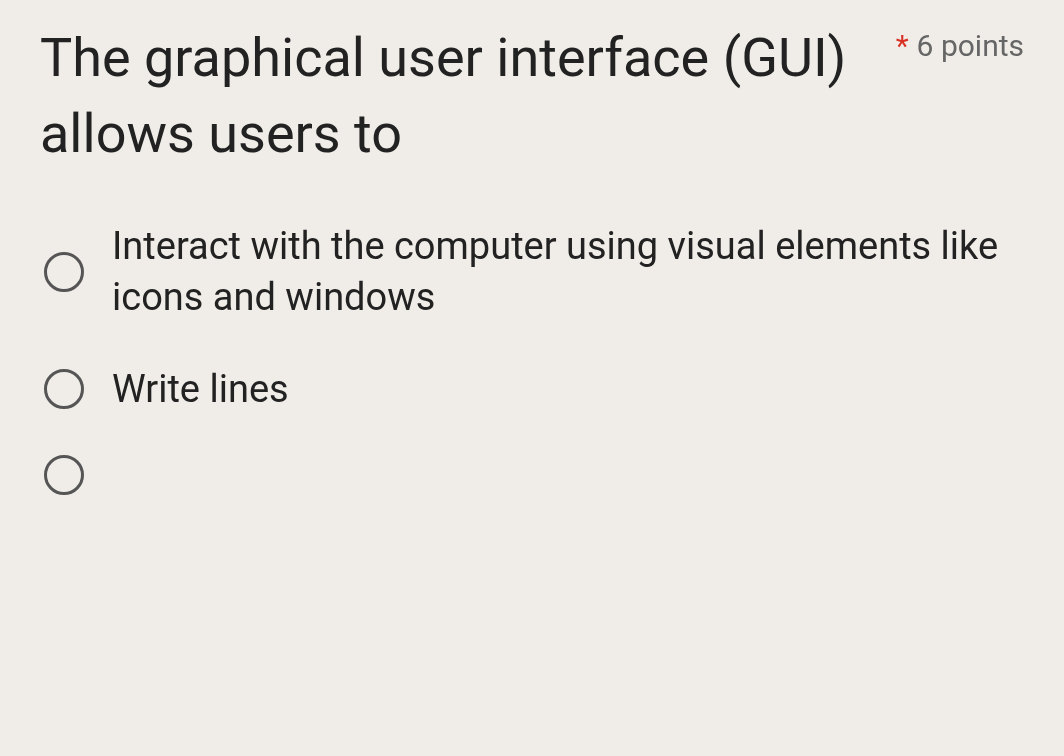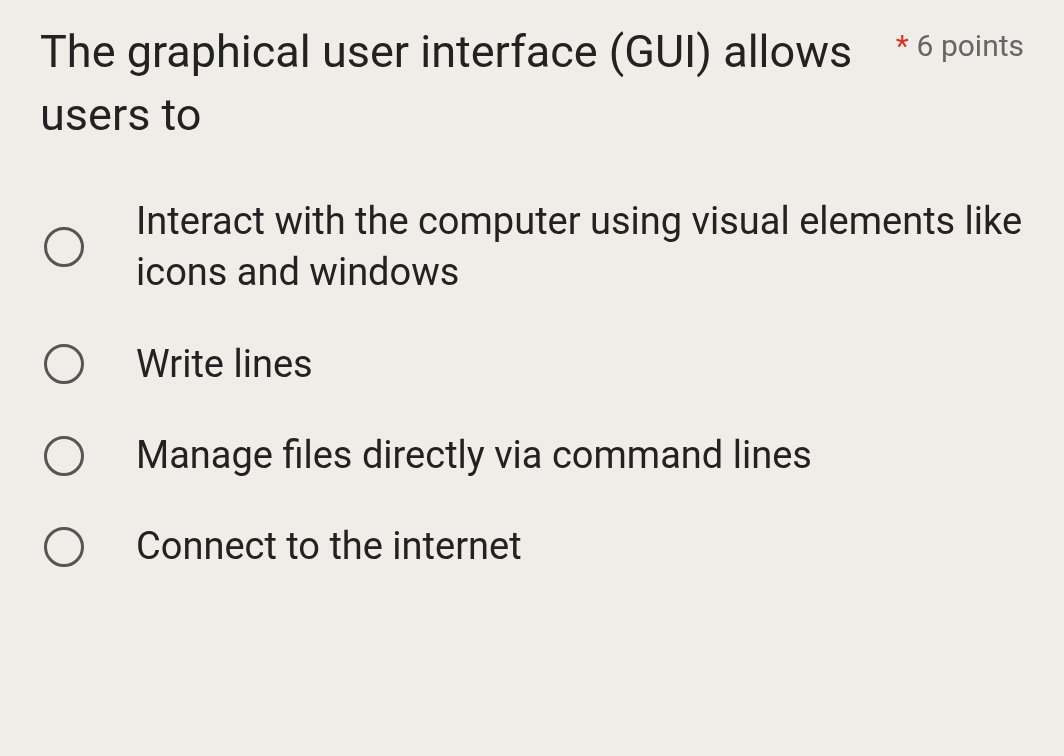--- a/index.html
+++ b/index.html
@@ -11,21 +11,21 @@
       padding: 20px 40px;
       color: #212121;
     }
     .question-header {
       display: flex;
       justify-content: space-between;
       align-items: flex-start;
       margin-bottom: 50px;
     }
     .question-text {
-      font-size: 45px;
+      font-size: 54px;
       line-height: 1.4;
       flex: 1;
       padding-right: 20px;
       color: #222;
     }
     .points-wrap {
       display: flex;
       align-items: baseline;
       white-space: nowrap;
       font-size: 30px;
@@ -39,21 +39,21 @@
     }
     .options {
       display: flex;
       flex-direction: column;
       gap: 40px;
       padding-left: 4px;
     }
     .option {
       display: flex;
       align-items: center;
-      gap: 52px;
+      gap: 28px;
       cursor: pointer;
     }
     .radio {
       width: 40px;
       height: 40px;
       min-width: 40px;
       border: 3px solid #555;
       border-radius: 50%;
       display: inline-block;
     }
@@ -78,19 +78,14 @@
   <div class="option">
     <span class="radio"></span>
     <span class="option-label">Interact with the computer using visual elements like icons and windows</span>
   </div>
   <div class="option">
     <span class="radio"></span>
     <span class="option-label">Write lines</span>
   </div>
   <div class="option">
     <span class="radio"></span>
-    <span class="option-label">Manage files directly via command lines</span>
-  </div>
-  <div class="option">
-    <span class="radio"></span>
-    <span class="option-label">Connect to the internet</span>
   </div>
 </div>
 
 </body></html>

